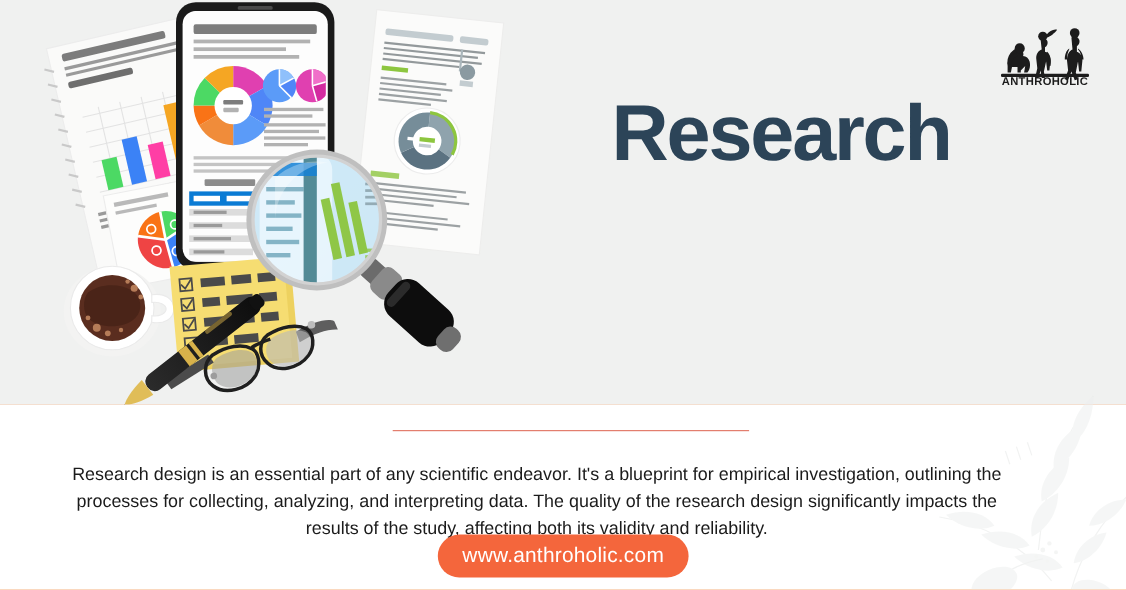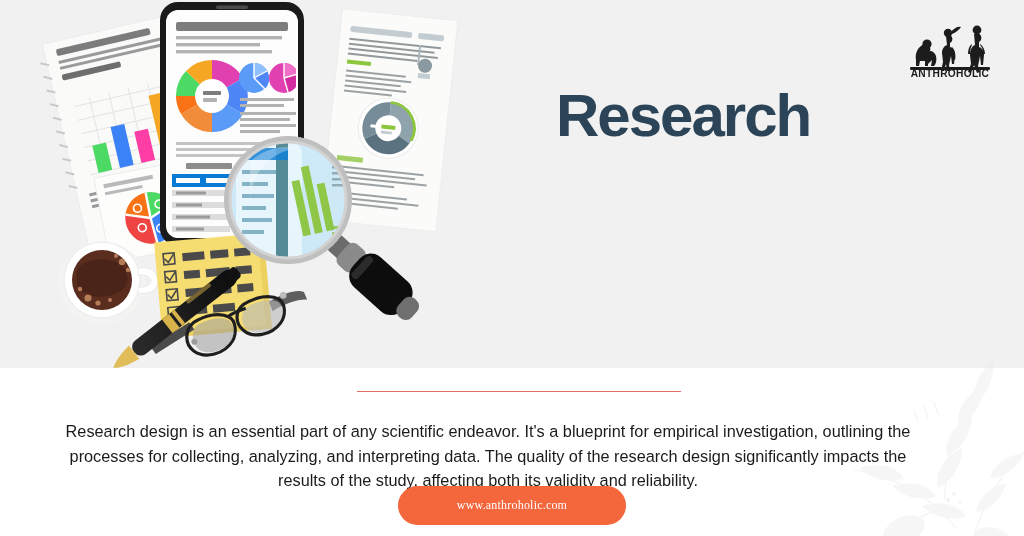--- a/index.html
+++ b/index.html
@@ -19,43 +19,43 @@
   .leaf-watermark{position:absolute;right:-10px;bottom:-14px;width:190px;height:200px;opacity:.5;pointer-events:none;}
 
   
   .logo{position:absolute;right:26px;top:16px;width:96px;height:62px;}
 
   
   .headline{
     position:absolute;left:556px;top:86px;width:430px;
     color:#2c4458;
     font-weight:bold;
-    font-size:60px;
+    font-size:72px;
     line-height:.99;
     letter-spacing:-2px;
   }
   .headline .l2{display:block;}
 
   
   .divider{position:absolute;left:357px;top:391px;width:324px;height:0;border-top:1.6px solid #e0715f;}
 
   
   .paragraph{
     position:absolute;left:62px;top:403px;width:852px;
     color:#1b1b1b;font-size:16.3px;line-height:24.6px;
     text-align:center;
   }
 
   
   .cta{
     position:absolute;left:398px;top:486px;width:228px;height:39px;
     background:#f4663c;border-radius:20px;border:none;
-    color:#ffffff;font-size:12px;letter-spacing:.2px;
+    color:#ffffff;font-size:19px;letter-spacing:.2px;
     display:flex;align-items:center;justify-content:center;
-    cursor:pointer;padding:0;font-family:Liberation Serif, serif;
+    cursor:pointer;padding:0;
   }
 
   
   .illustration{position:absolute;left:40px;top:0px;width:430px;height:368px;}
 </style>
 </head>
 <body>
 
 <div class="banner">
 

